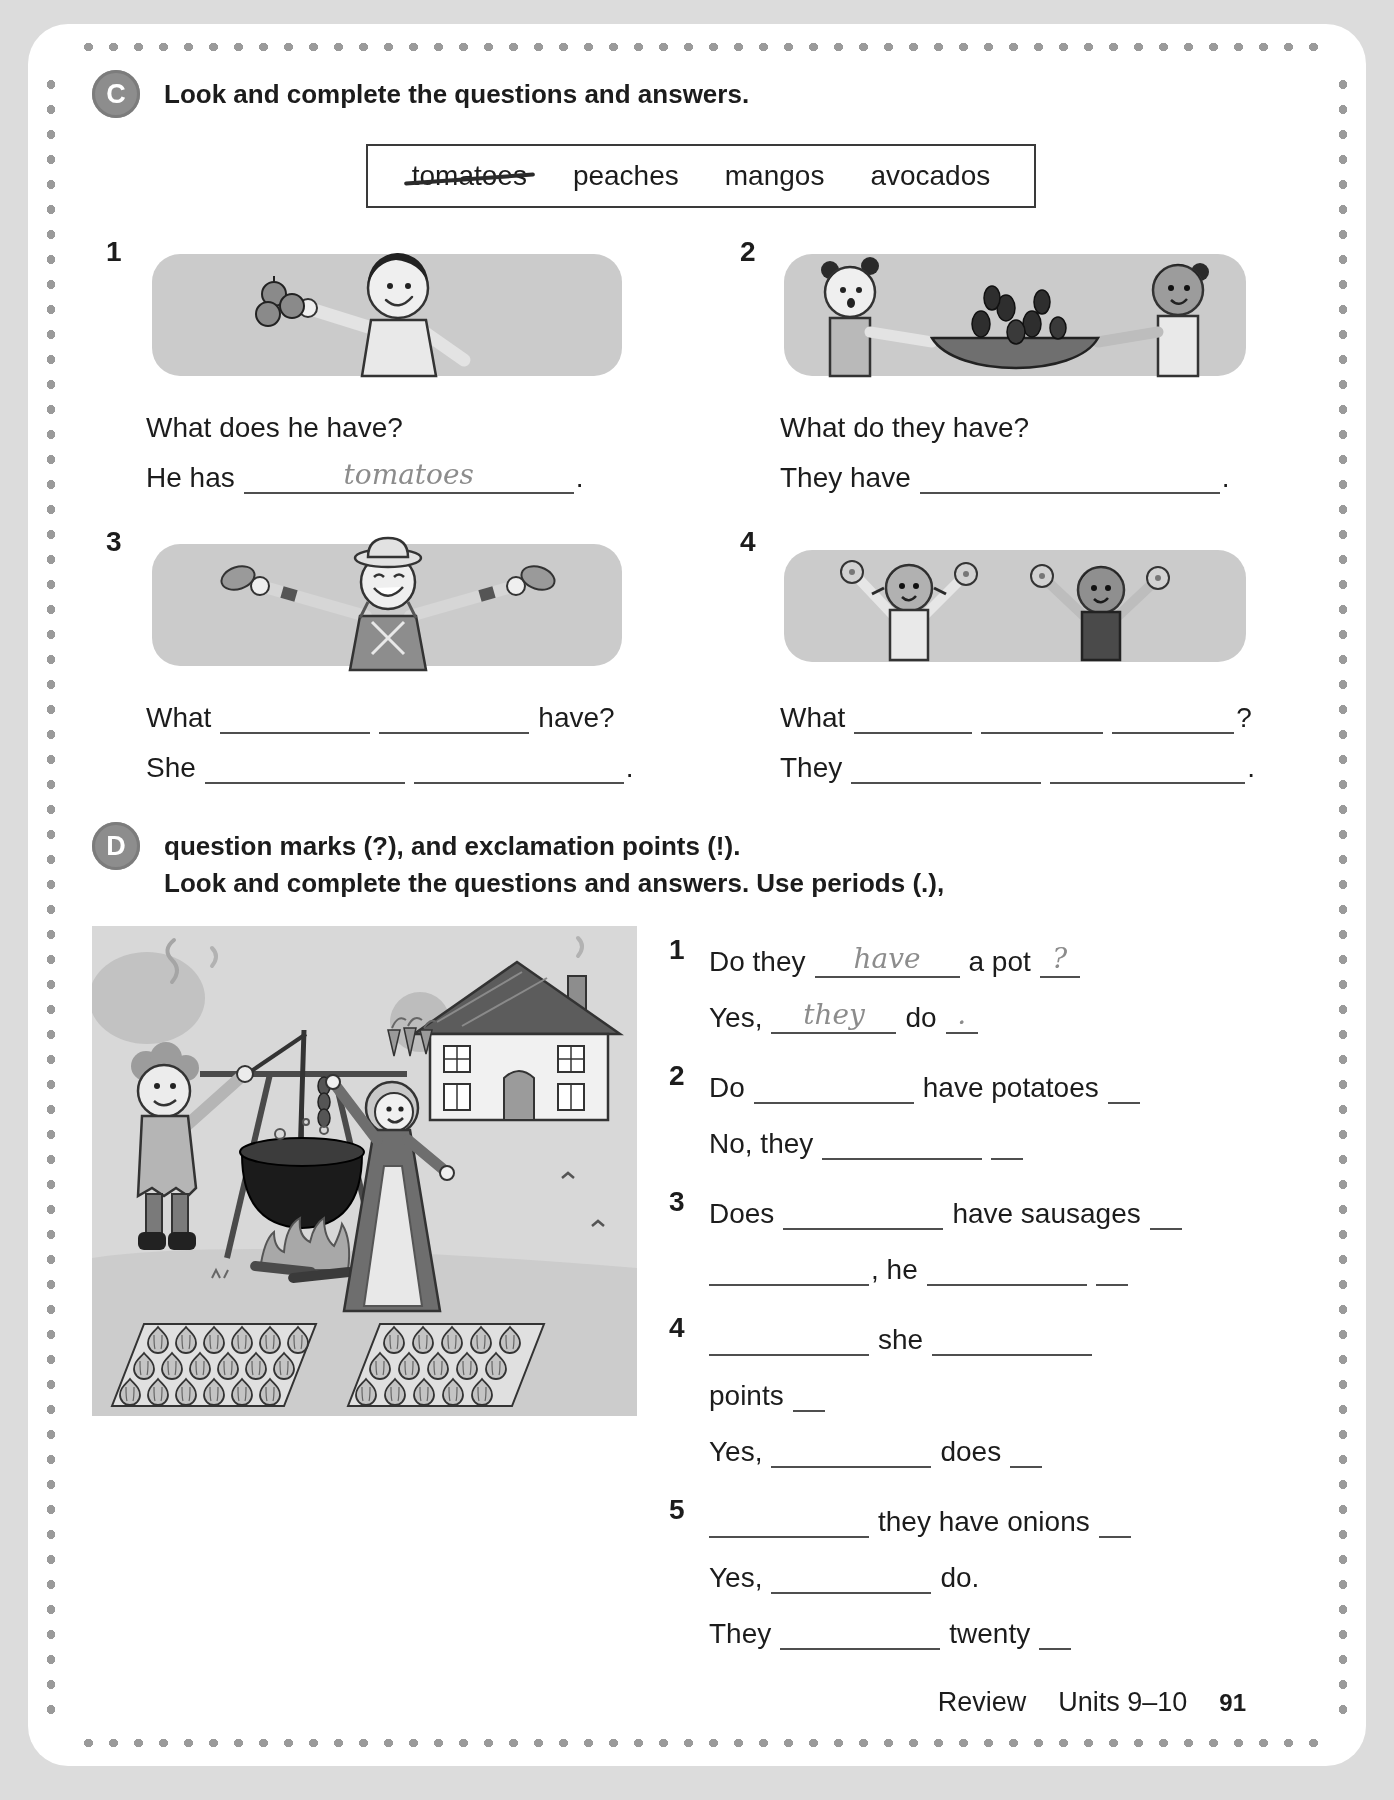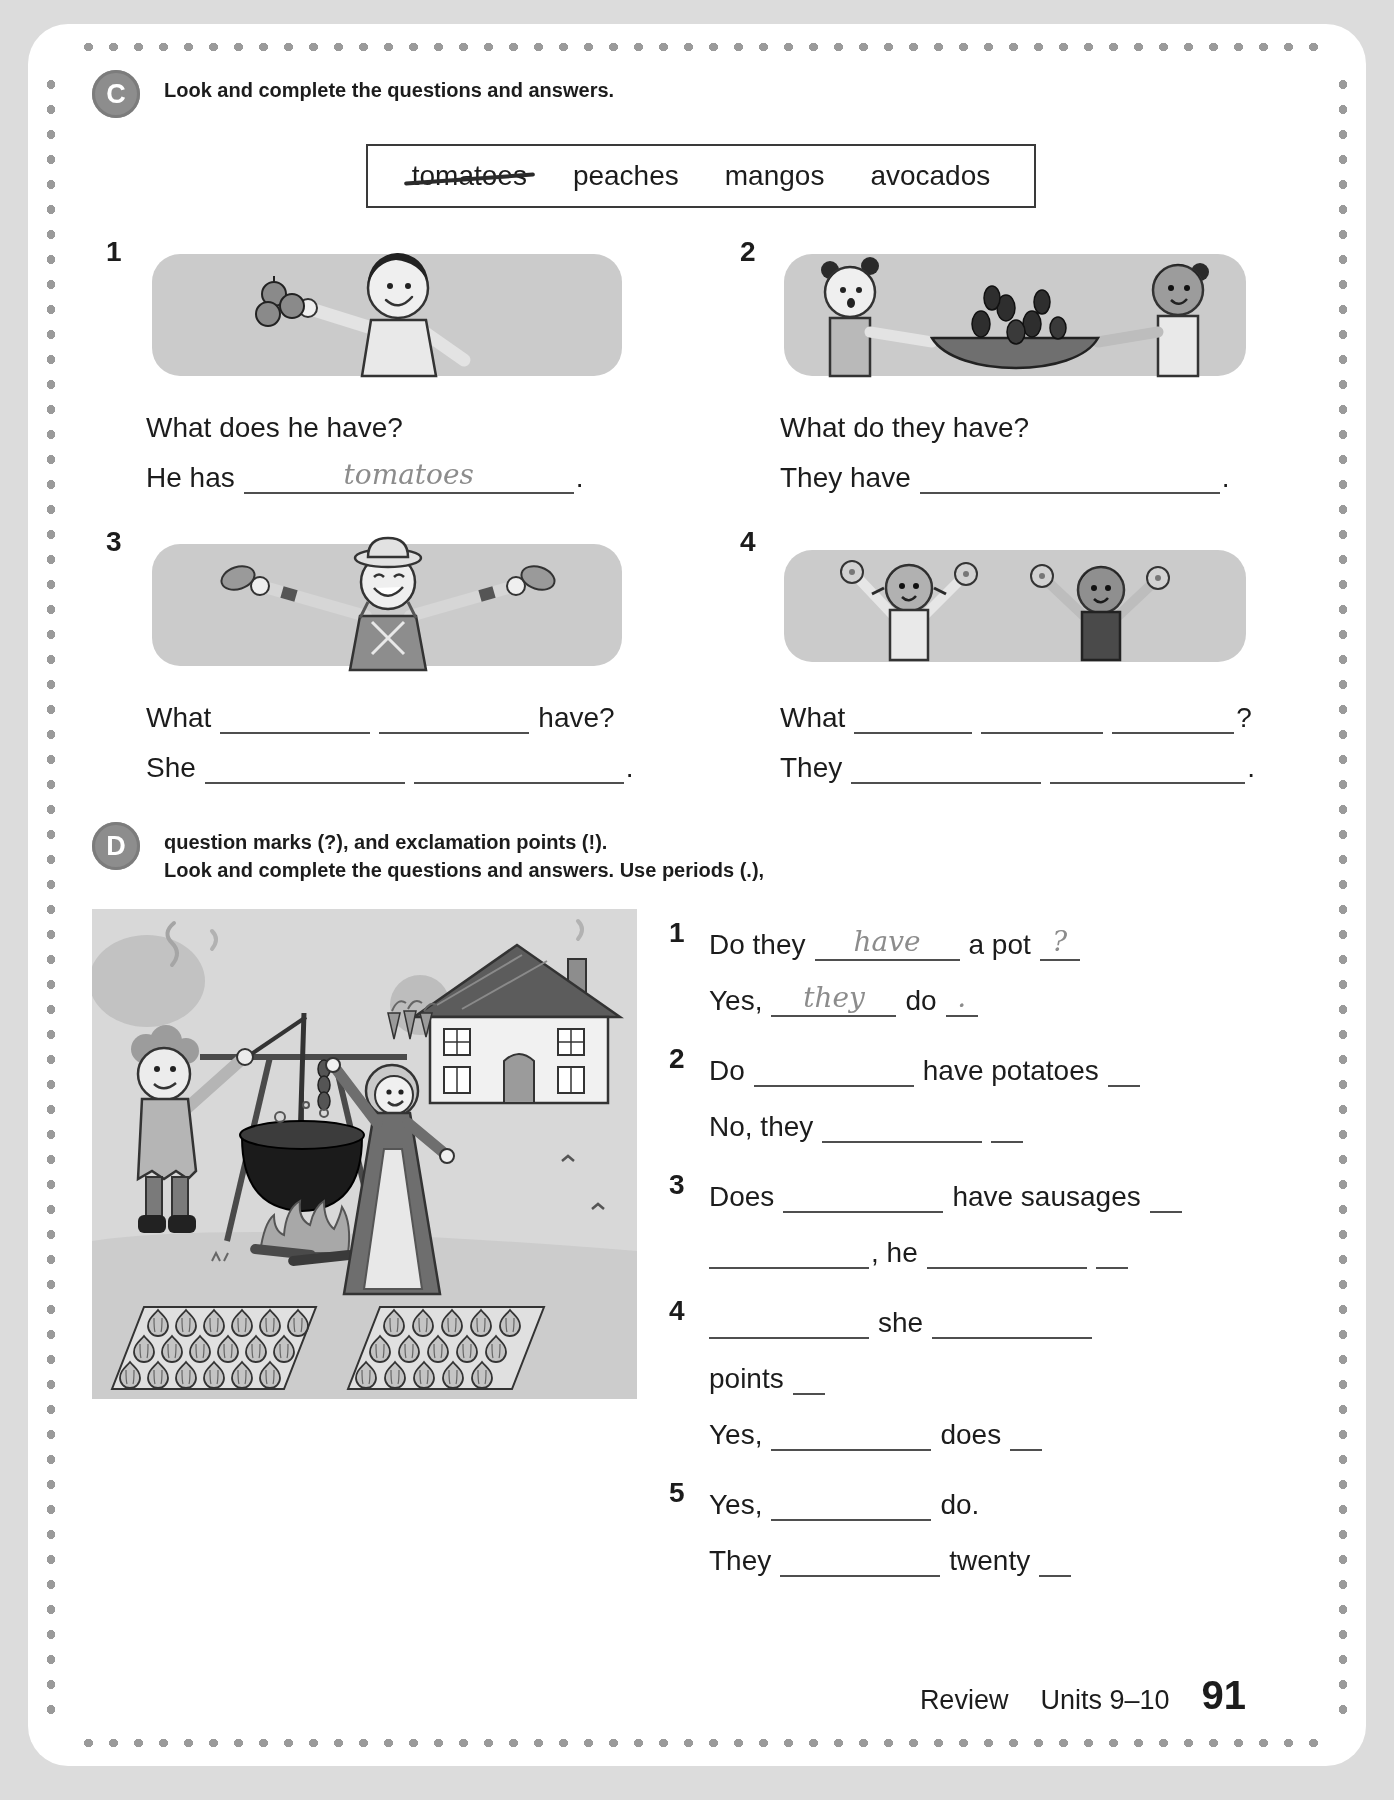--- a/index.html
+++ b/index.html
@@ -36,21 +36,21 @@
   .content { position:absolute; left:64px; right:56px; top:44px; bottom:40px; }
 
   .section-header { display:flex; align-items:flex-start; gap:24px; }
   .badge {
     flex:none; width:48px; height:48px; border-radius:50%;
     background:#8d8d8d; color:#ffffff;
     display:flex; align-items:center; justify-content:center;
     font-weight:bold; font-size:27px; margin-top:2px;
     box-shadow: inset 0 0 0 3px #7c7c7c;
   }
-  .section-title { font-weight:bold; font-size:20px; line-height:1.42; padding-top:8px; }
+  .section-title { font-weight:bold; font-size:26px; line-height:1.42; padding-top:8px; }
 
   .word-box {
     width:fit-content; margin:26px auto 26px auto;
     border:2.5px solid #3a3a3a; padding:14px 44px;
     display:flex; gap:46px; font-size:28px; align-items:baseline;
   }
   .word { position:relative; }
   .word.struck::after {
     content:""; position:absolute; left:-8px; right:-8px; top:52%; height:3.5px;
     background:#2b2b2b; border-radius:2px; transform:rotate(-4deg);
@@ -88,21 +88,21 @@
   .d-item { display:flex; gap:12px; }
   .d-item .item-number { width:28px; padding-top:6px; }
   .d-lines { display:flex; flex-direction:column; }
 
   .footer {
     position:absolute; right:120px; bottom:48px;
     display:flex; align-items:baseline; gap:32px;
   }
   .f-review { font-size:27px; }
   .f-units { font-size:27px; font-weight:normal; }
-  .f-page { font-size:40px; font-weight:bold; }
+  .f-page { font-size:24px; font-weight:bold; }
 </style>
 </head>
 <body>
 
 <div class="page">
   <div class="dot-strip dot-top"></div>
   <div class="dot-strip dot-bottom"></div>
   <div class="dot-strip dot-left"></div>
   <div class="dot-strip dot-right"></div>
 
@@ -511,20 +511,25 @@
                 <span class="seg-text">does</span>
                 <span class="blank" style="width: 32px;"></span>
               </div>
           </div>
         </div>
 
         <div class="d-item">
           <div class="item-number">5</div>
           <div class="d-lines">
             <div class="line">
+                <span class="blank" style="width: 160px;"></span>
+                <span class="seg-text">they have onions</span>
+                <span class="blank" style="width: 32px;"></span>
+              </div>
+            <div class="line">
                 <span class="seg-text">Yes,</span>
                 <span class="blank" style="width: 160px;"></span>
                 <span class="seg-text">do.</span>
               </div>
             <div class="line">
                 <span class="seg-text">They</span>
                 <span class="blank" style="width: 160px;"></span>
                 <span class="seg-text">twenty</span>
                 <span class="blank" style="width: 32px;"></span>
               </div>

